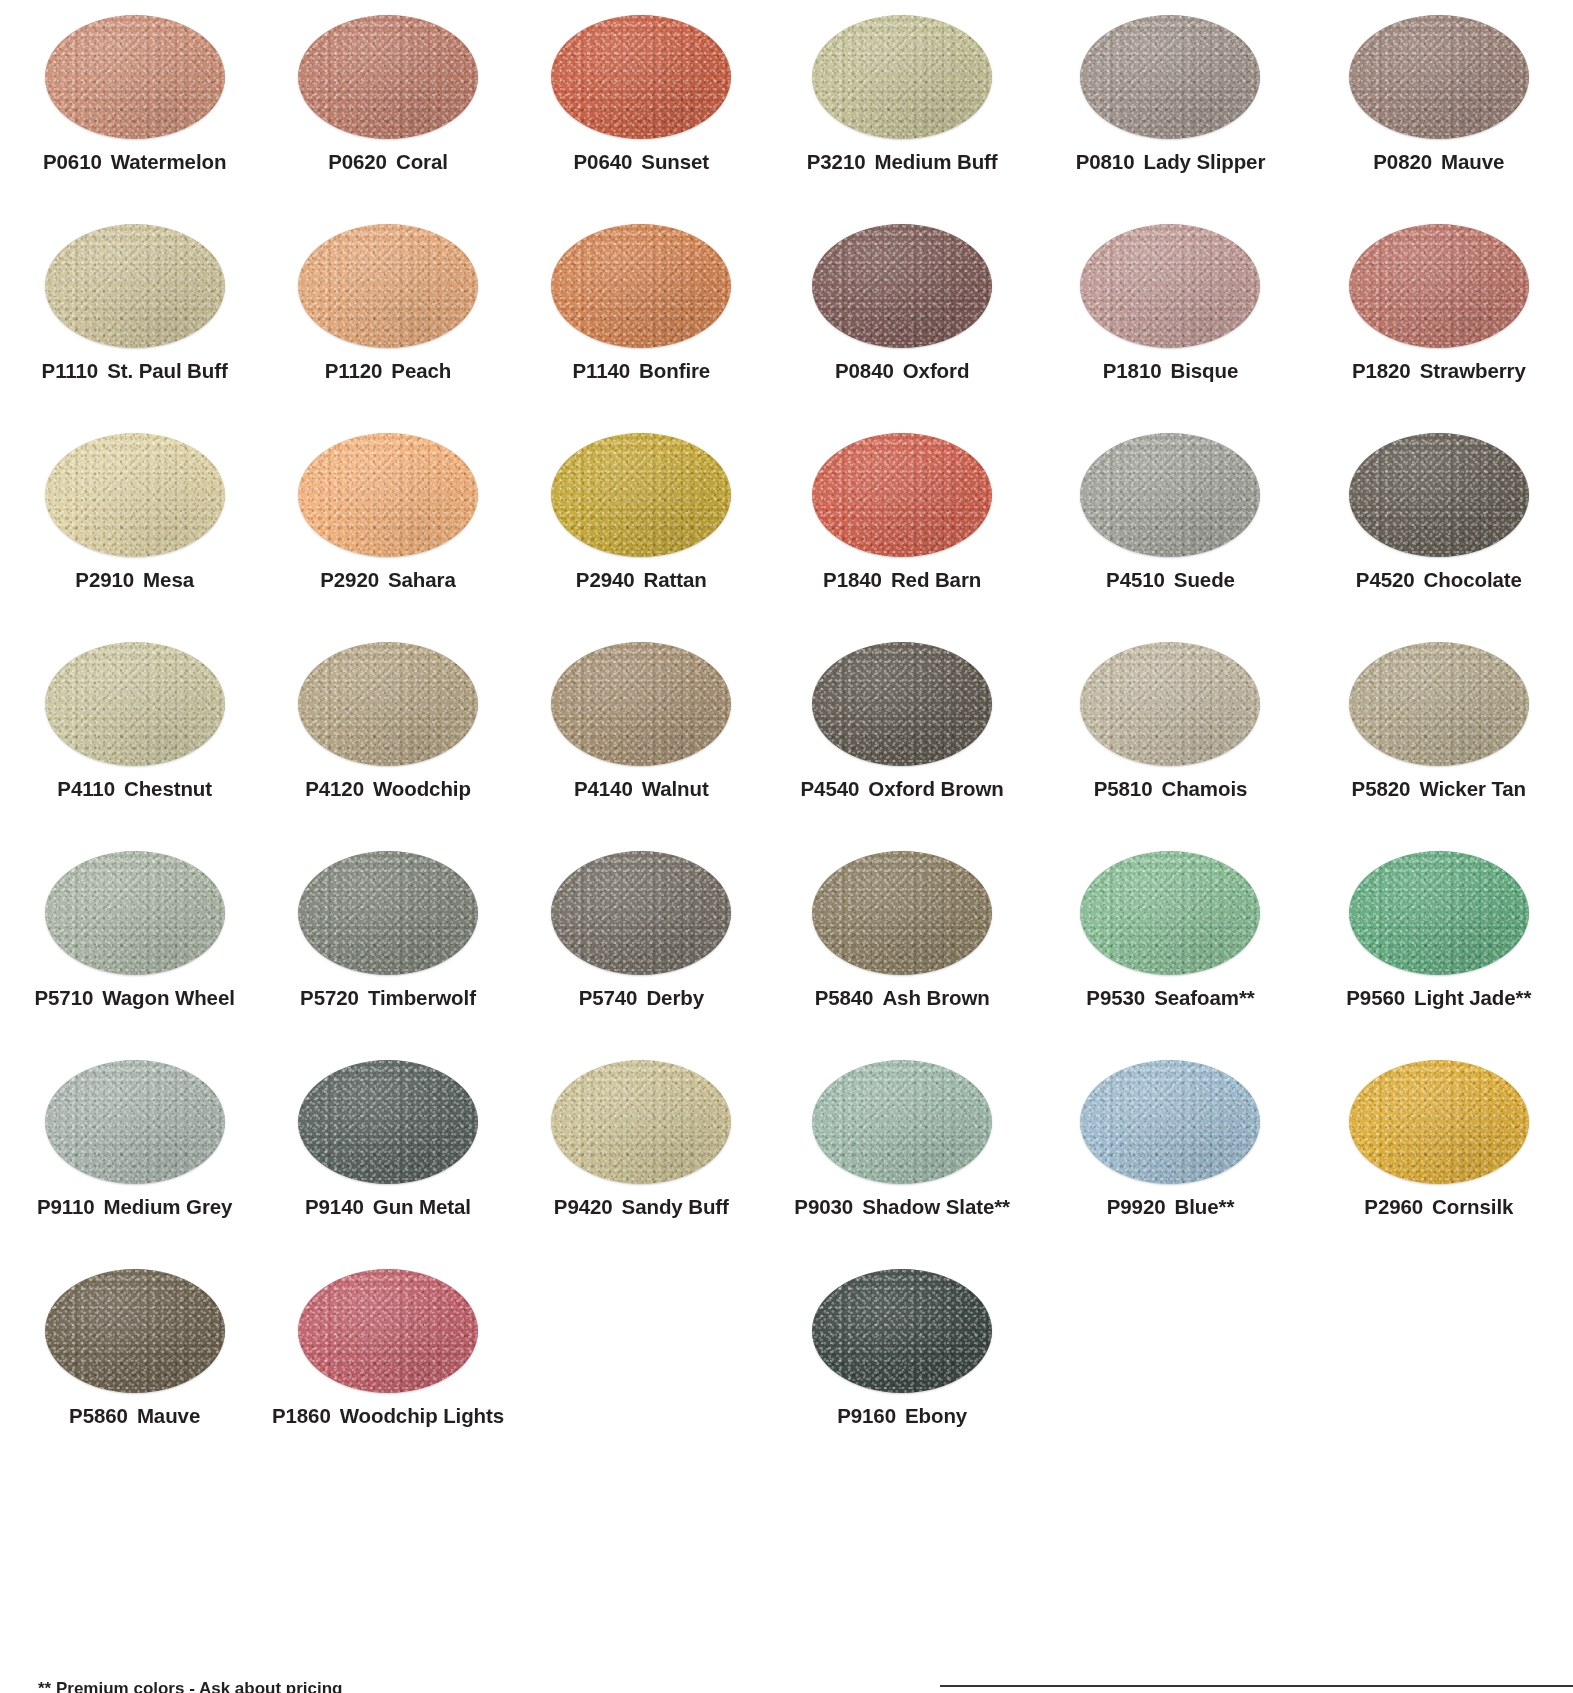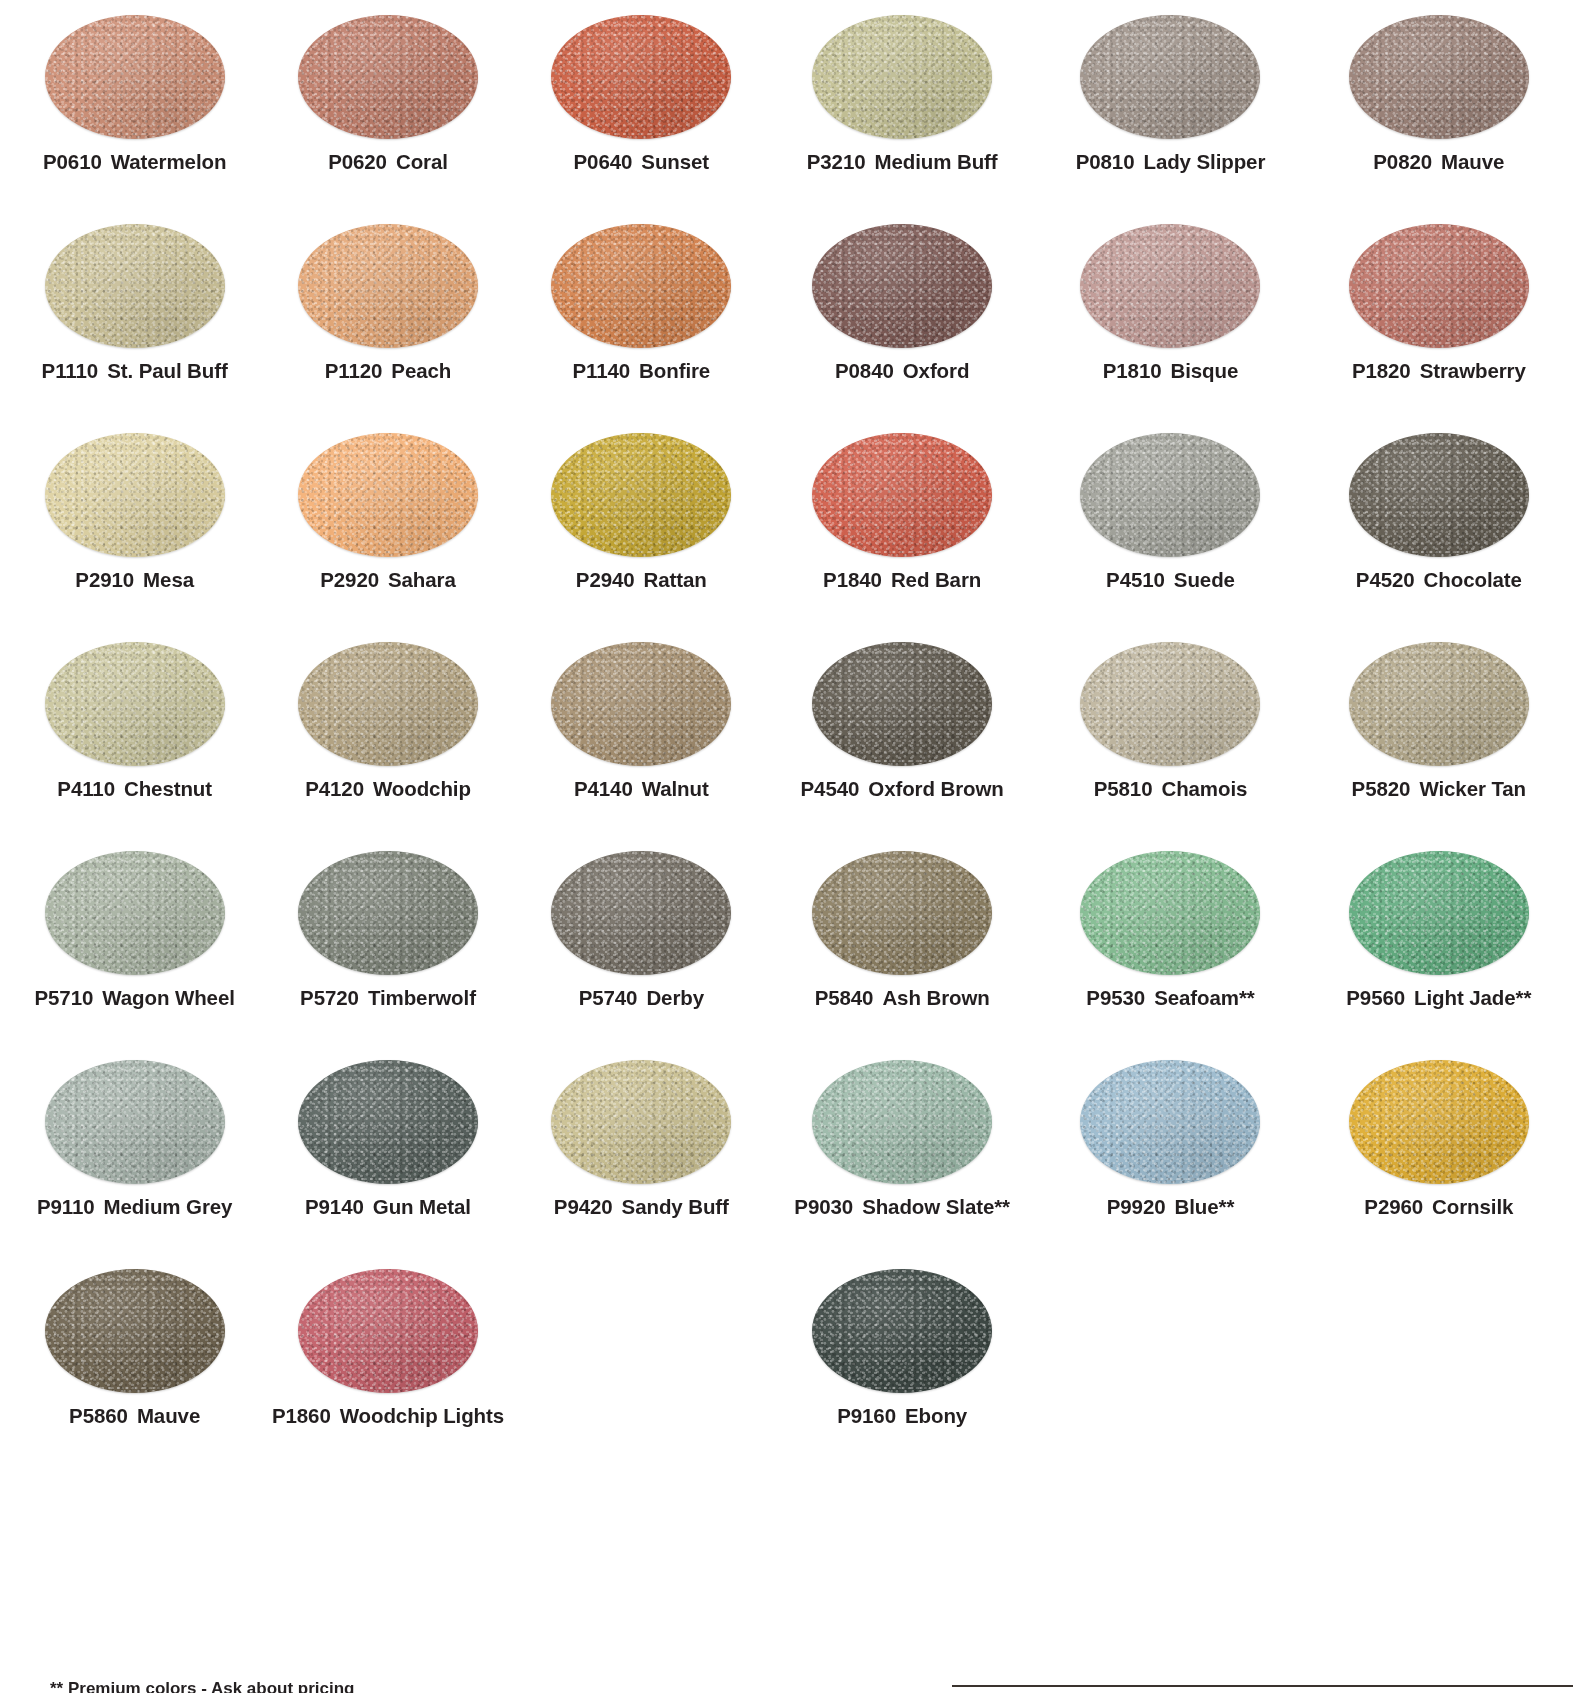--- a/index.html
+++ b/index.html
@@ -106,21 +106,21 @@
     color: #231f20;
     letter-spacing: -0.1px;
     white-space: nowrap;
     line-height: 1;
     margin-top: 4px;
   }
   .label .code { margin-right: 9px; }
 
   .footer {
     position: absolute;
-    left: 12px;
+    left: 0;
     bottom: 0;
     width: 1358px;
     height: 26px;
   }
   .footnote {
     position: absolute;
     left: 38px;
     bottom: -6px;
     font-family: "Liberation Sans", sans-serif;
     font-size: 17px;

